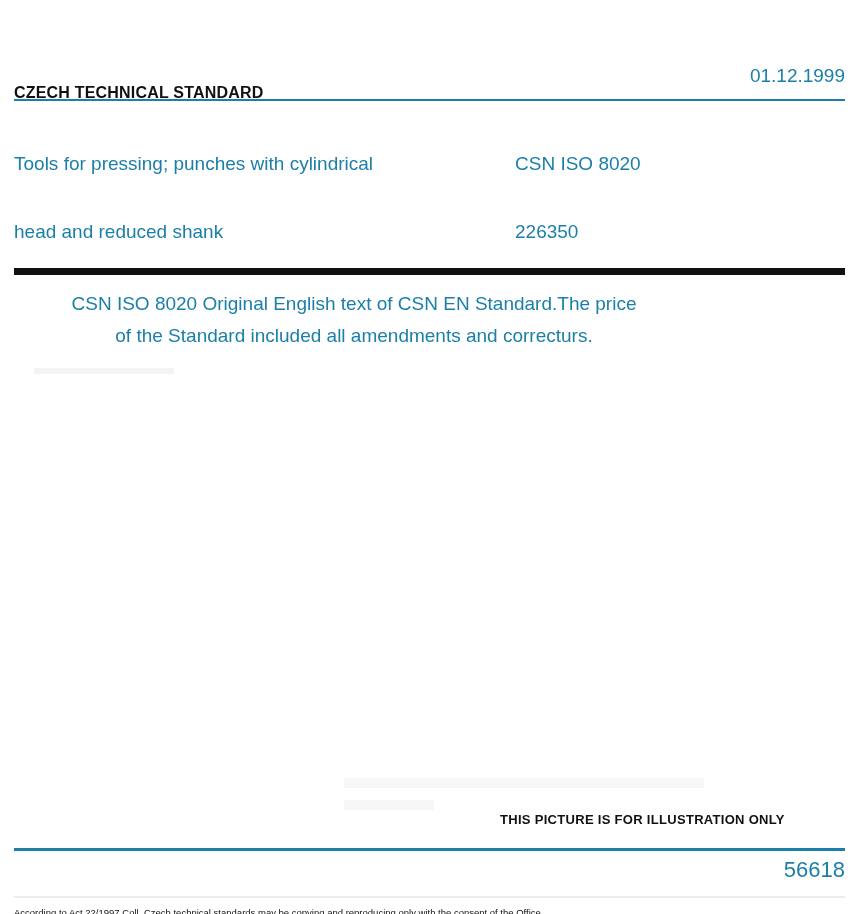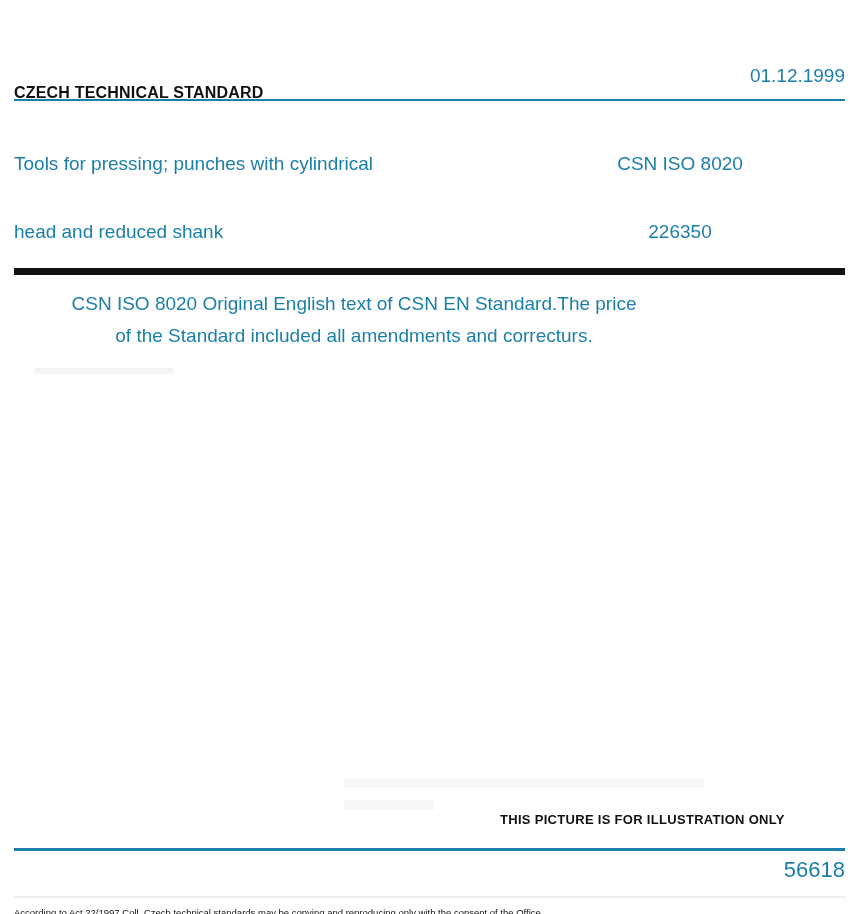--- a/index.html
+++ b/index.html
@@ -81,21 +81,21 @@
     width: 470px;
     font-size: 19px;
     line-height: 32px;
     color: #1b7fa8;
   }
   .title-right {
     position: absolute;
     right: 0;
     top: 0;
     width: 330px;
-    text-align: center;
+    text-align: left;
     font-size: 19px;
     line-height: 32px;
     color: #1b7fa8;
   }
   .code-line { display: block; margin-top: 36px; }
 
   
   .rule-thick {
     position: absolute;
     left: 0;

